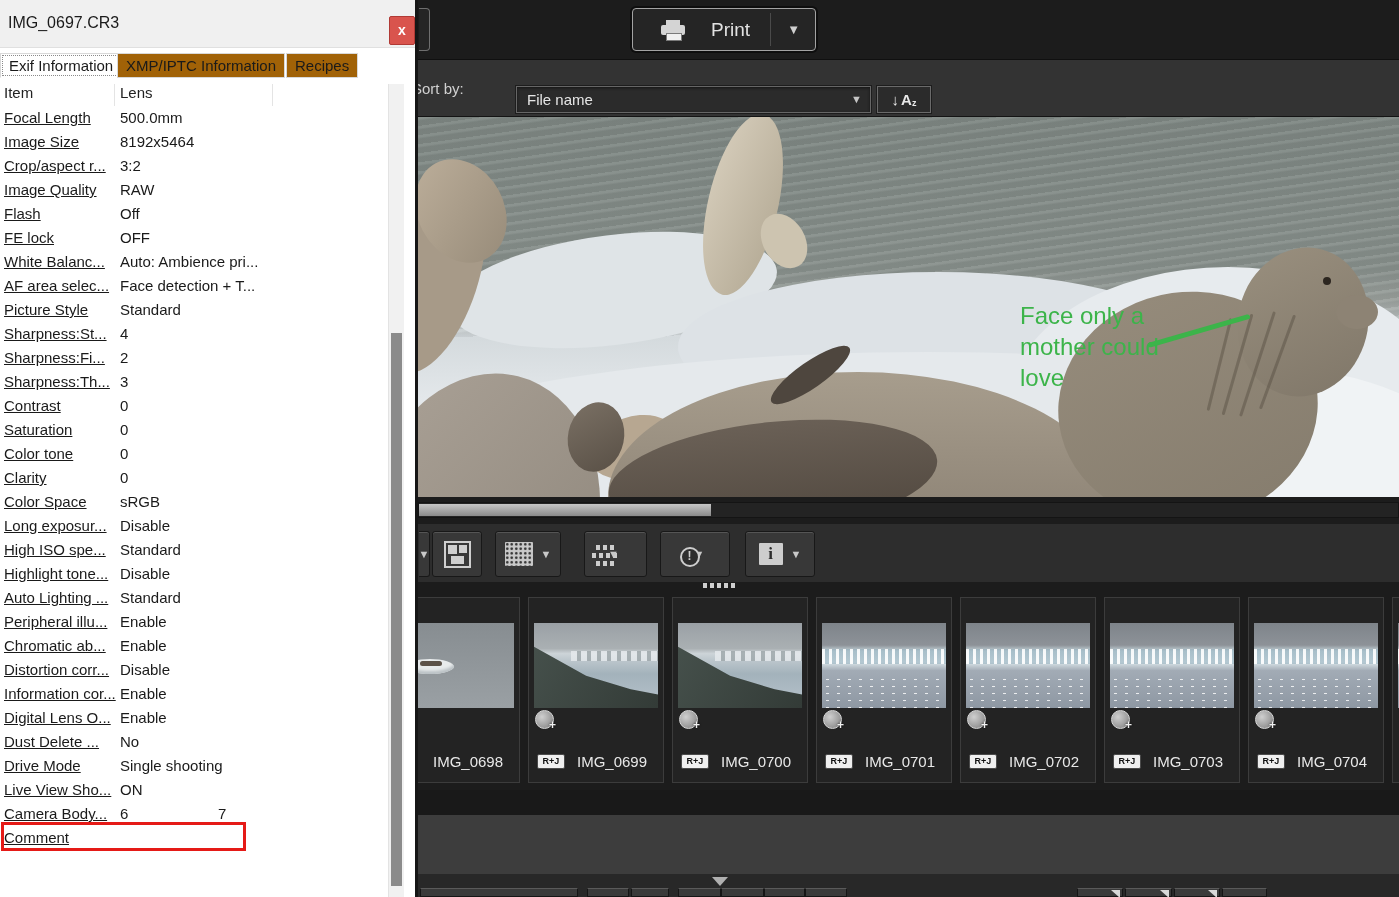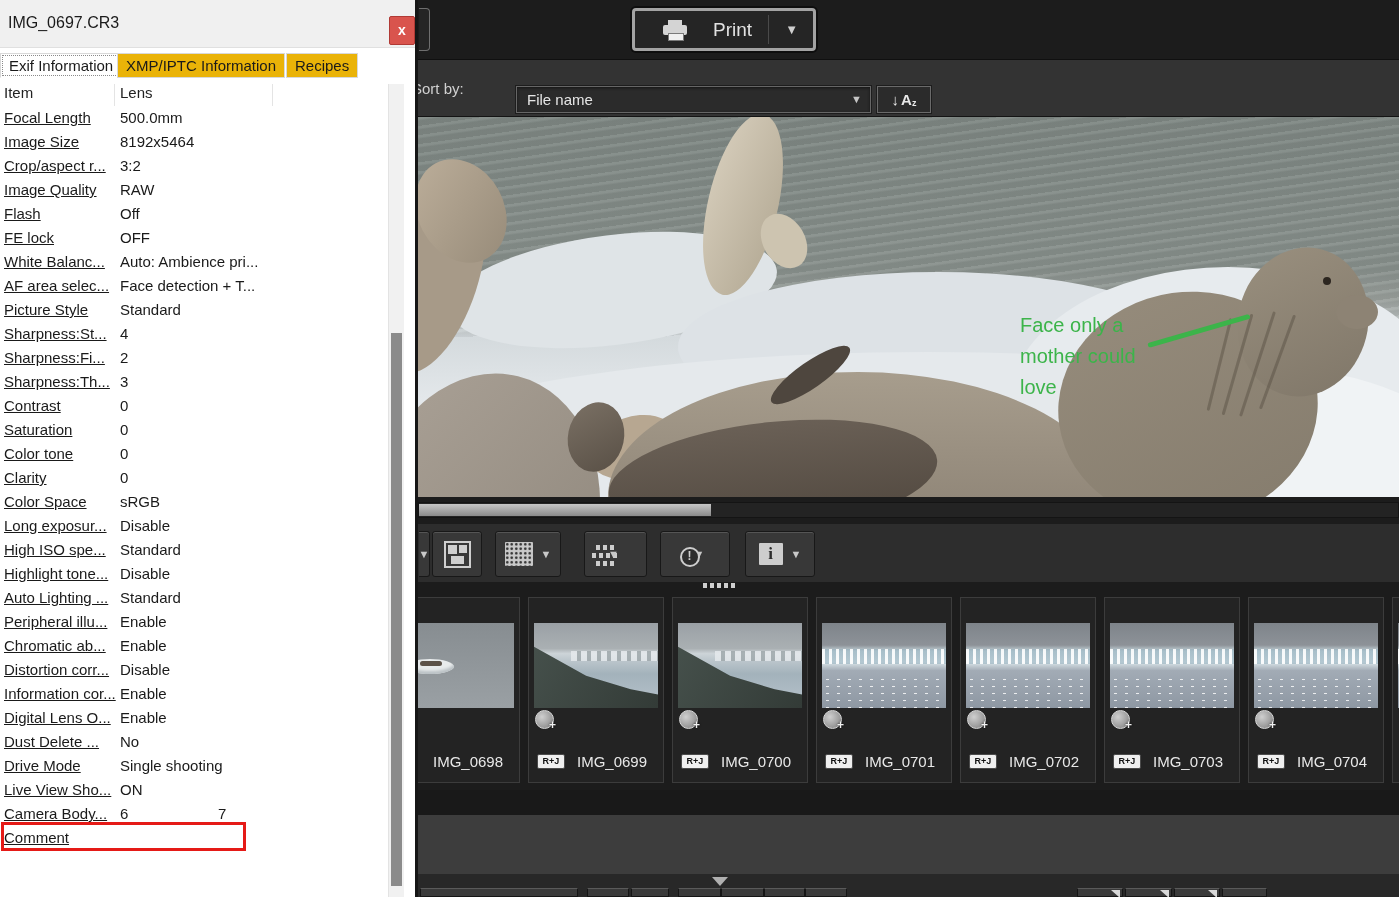--- a/index.html
+++ b/index.html
@@ -2,21 +2,21 @@
 <html><head>
 <meta charset="utf-8">
 <style>
   * { margin:0; padding:0; box-sizing:border-box; }
   html,body { width:1399px; height:897px; overflow:hidden; background:#1c1c1c;
               font-family:"Liberation Sans", sans-serif; }
   #stage { position:relative; width:1399px; height:897px; background:#1c1c1c; }
 
   
   .topbar { position:absolute; left:0; top:0; width:1399px; height:60px; background:#1c1c1c; border-bottom:1px solid #101010;}
-  .tb-btn { position:absolute; top:8px; height:43px; background:#252525; border:3px solid #a3a3a3;
+  .tb-btn { position:absolute; top:8px; height:43px; background:#252525; border:1px solid #a3a3a3;
             border-radius:4px; box-shadow:0 0 0 2px #0e0e0e; color:#e2e2e2; font-size:19px;
             display:flex; align-items:center; cursor:pointer; }
   .tb-partial { position:absolute; left:419px; top:8px; width:11px; height:43px; background:#252525;
             border:1px solid #6f6f6f; border-left:none; border-radius:0 4px 4px 0; }
   #print-btn { left:632px; width:184px; }
   #save-btn  { left:828px; width:176px; }
   .tb-label { margin-left:14px; }
   .tb-sep { position:absolute; right:44px; top:4px; bottom:4px; width:1px; background:#4a4a4a; }
   .tb-caret { position:absolute; right:15px; color:#cfcfcf; font-size:13px; }
   .ic-printer{ width:24px; height:10px; background:#d4d4d4; border-radius:2px; position:relative; margin:0 12px 0 28px;}
@@ -63,21 +63,21 @@
   .eye { left:905px; top:160px; width:8px; height:8px; background:#2c2620; }
   .snout { left:918px; top:178px; width:42px; height:34px; background:#8d8374; }
   .wrinkle { position:absolute; width:3px; background:rgba(70,60,48,0.35); border-radius:2px; }
   .w1 { left:800px; top:200px; height:95px; transform:rotate(14deg); }
   .w2 { left:818px; top:195px; height:105px; transform:rotate(16deg); }
   .w3 { left:838px; top:192px; height:110px; transform:rotate(18deg); }
   .w4 { left:858px; top:195px; height:100px; transform:rotate(20deg); }
   .seal-dark-head { left:150px; top:285px; width:56px; height:70px; background:linear-gradient(140deg,#7b7165,#584f45); transform:rotate(12deg); }
   .seal-dark-body { left:190px; top:305px; width:330px; height:110px; background:linear-gradient(180deg,#6a6056,#51483f); transform:rotate(-6deg); }
   .seal-dark-flip { left:345px; top:245px; width:95px; height:26px; background:#4e463e; transform:rotate(-35deg); }
-  .annotation { position:absolute; left:602px; top:193px; font-size:20px; line-height:31px; }
+  .annotation { position:absolute; left:602px; top:183px; font-size:24px; line-height:31px; }
   .ann-line-el { position:absolute; left:730px; top:226px; width:106px; height:5px; border-radius:3px;
                  transform:rotate(-16deg); transform-origin:left center; }
 
   
   .hscroll-track { position:absolute; left:418px; top:502px; width:981px; height:16px; background:#232323; border:1px solid #141414; }
   .hscroll-thumb { position:absolute; left:0; top:1px; width:292px; height:12px;
                    background:linear-gradient(180deg,#c6c6c6,#8a8a8a); }
 
   
   .toolbar { position:absolute; left:0; top:524px; width:1399px; height:58px; background:#2d2d2d; }
@@ -157,21 +157,21 @@
   
   .dialog { position:absolute; left:0; top:0; width:418px; height:897px; background:#ffffff;
             border-right:3px solid #161616; z-index:10; }
   .dlg-title { position:absolute; left:0; top:0; width:100%; height:48px; background:#f0f0f0;
                border-bottom:1px solid #e0e0e0; }
   .dlg-title-text { position:absolute; left:8px; top:14px; font-size:16px; color:#1a1a1a; }
   .dlg-close { position:absolute; left:389px; top:16px; width:26px; height:29px; background:#d9544d;
                border:1px solid #b03a35; border-radius:2px; color:#fff; font-size:14px; font-weight:bold;
                text-align:center; line-height:27px; cursor:pointer; }
   .dlg-tabs { position:absolute; left:0; top:53px; width:100%; height:26px; background:#fff; }
-  .dlg-tab { position:absolute; top:0; height:25px; background:#eab308; border:1px solid #d9d9d9;
+  .dlg-tab { position:absolute; top:0; height:25px; background:#a16207; border:1px solid #d9d9d9;
              font-size:15px; color:#1a1a1a; text-align:center; line-height:23px; padding:0 8px; cursor:pointer; }
   .dlg-tab.active { background:#fff; border-bottom-color:#fff; outline:1px dotted #8a8a8a; outline-offset:-3px; }
   .tab-0 { left:0px; }  .tab-1 { left:117px; } .tab-2 { left:286px; }
   .dlg-header { position:absolute; left:0; top:84px; width:384px; height:22px; }
   .dlg-header .h-item { position:absolute; left:4px; font-size:15px; color:#222; }
   .dlg-header .h-value { position:absolute; left:120px; font-size:15px; color:#222; }
   .dlg-header .colsep1 { position:absolute; left:114px; top:0; width:1px; height:22px; background:#e4e4e4; }
   .dlg-header .colsep2 { position:absolute; left:272px; top:0; width:1px; height:22px; background:#e4e4e4; }
   .exif-rows { position:absolute; left:0; top:106px; width:384px; }
   .exif-row { position:relative; height:24px; line-height:24px; font-size:15px; color:#1a1a1a; }

